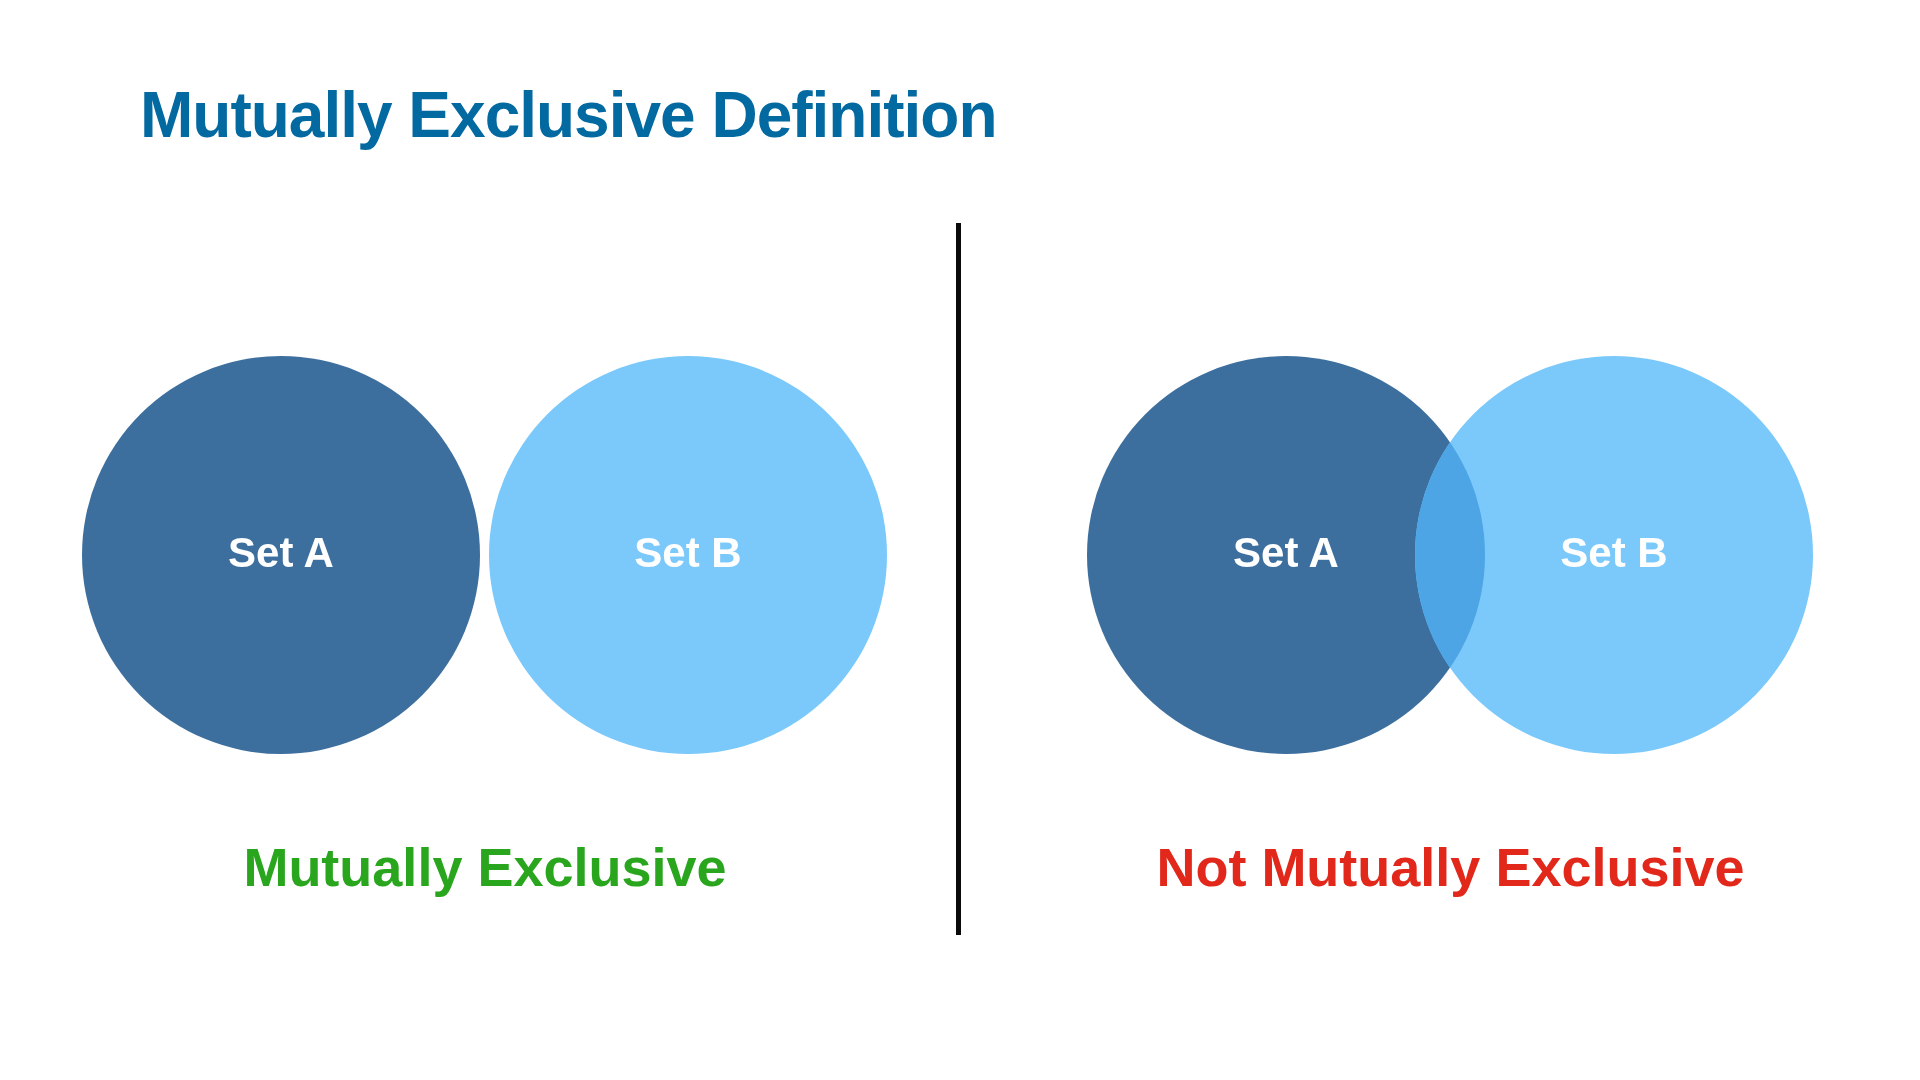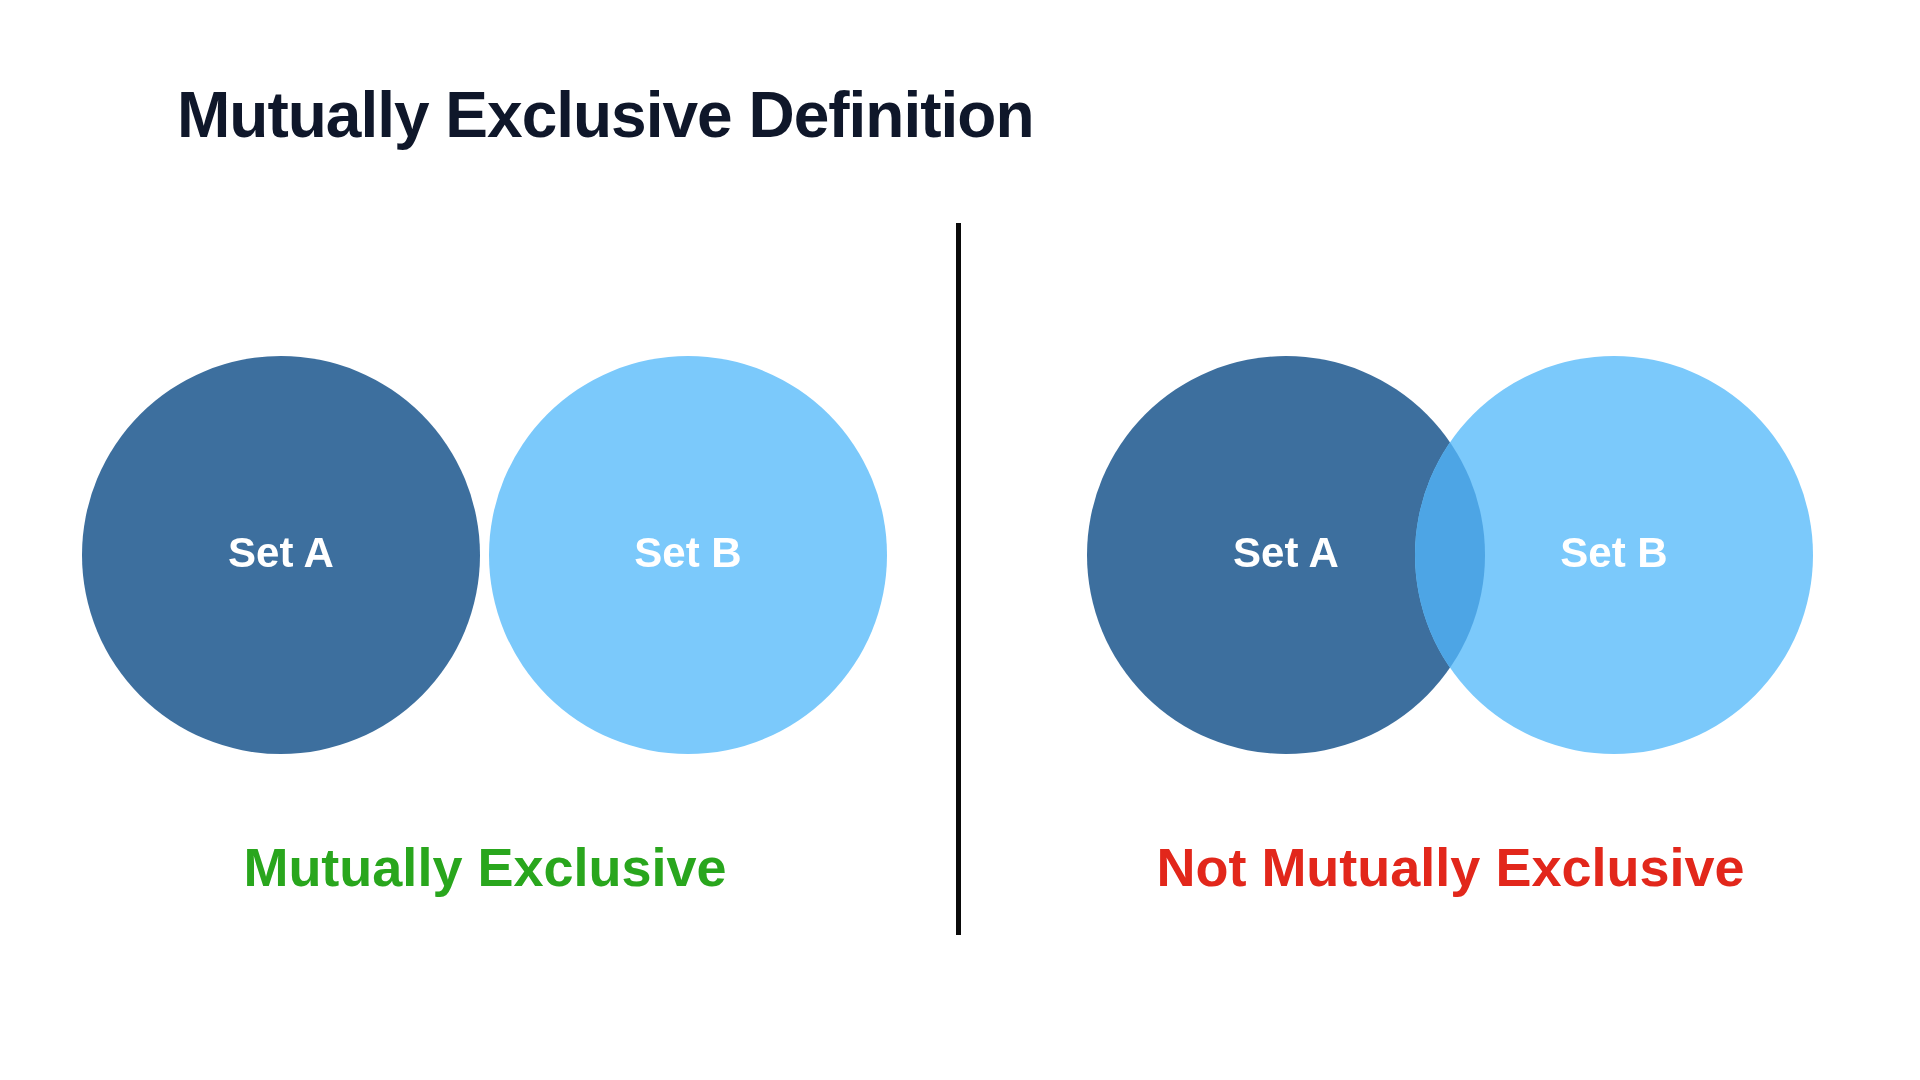--- a/index.html
+++ b/index.html
@@ -78,21 +78,21 @@
     white-space: nowrap;
   }
   .caption-left  { left: 82px;  width: 806px; }
   .caption-right { left: 1087px; width: 727px; }
 </style>
 </head>
 <body>
 
 <div class="canvas">
 
-  <div class="page-title" style="color: #0f172a; margin-left: 37px;">Mutually Exclusive Definition</div>
+  <div class="page-title" style="color: #0369a1;">Mutually Exclusive Definition</div>
 
   <div class="divider" style="background-color: rgb(10, 10, 10);"></div>
 
   <div class="pair pair-left">
     <div class="circle circle-a-left" style="background-color: rgb(61, 111, 158);"></div>
     <div class="circle circle-b-left" style="background-color: rgb(123, 201, 251);"></div>
     <div class="set-label label-a" style="color: rgb(255, 255, 255);">Set A</div>
     <div class="set-label label-b-left" style="color: rgb(255, 255, 255);">Set B</div>
   </div>
 

